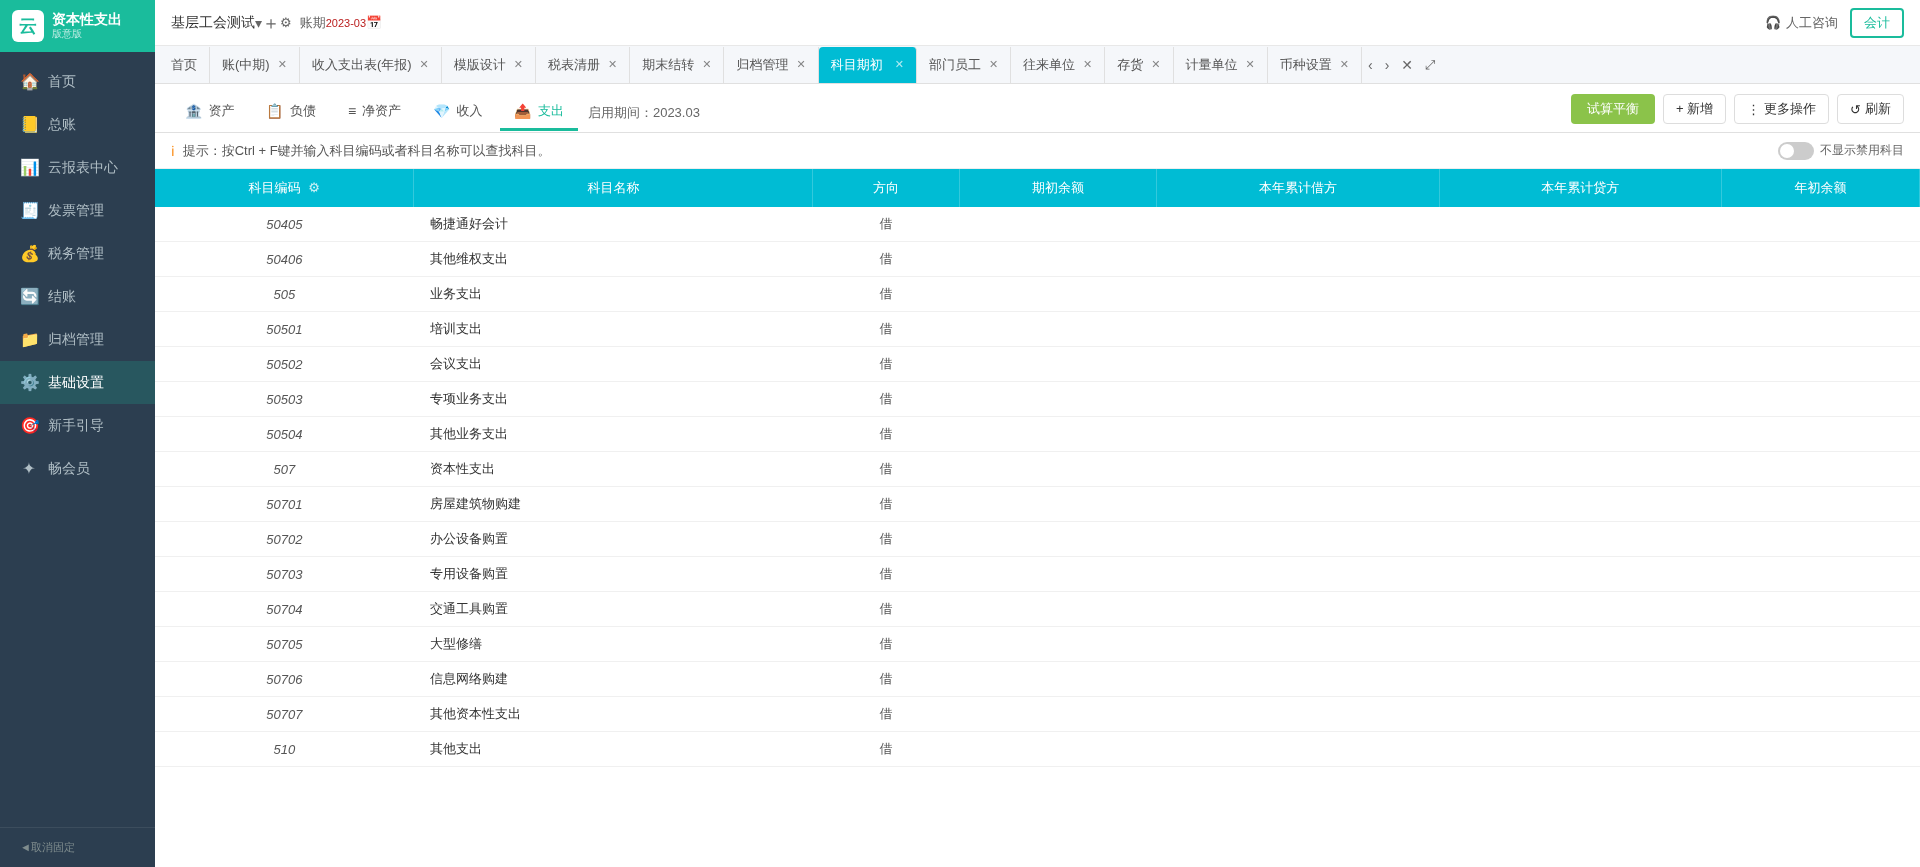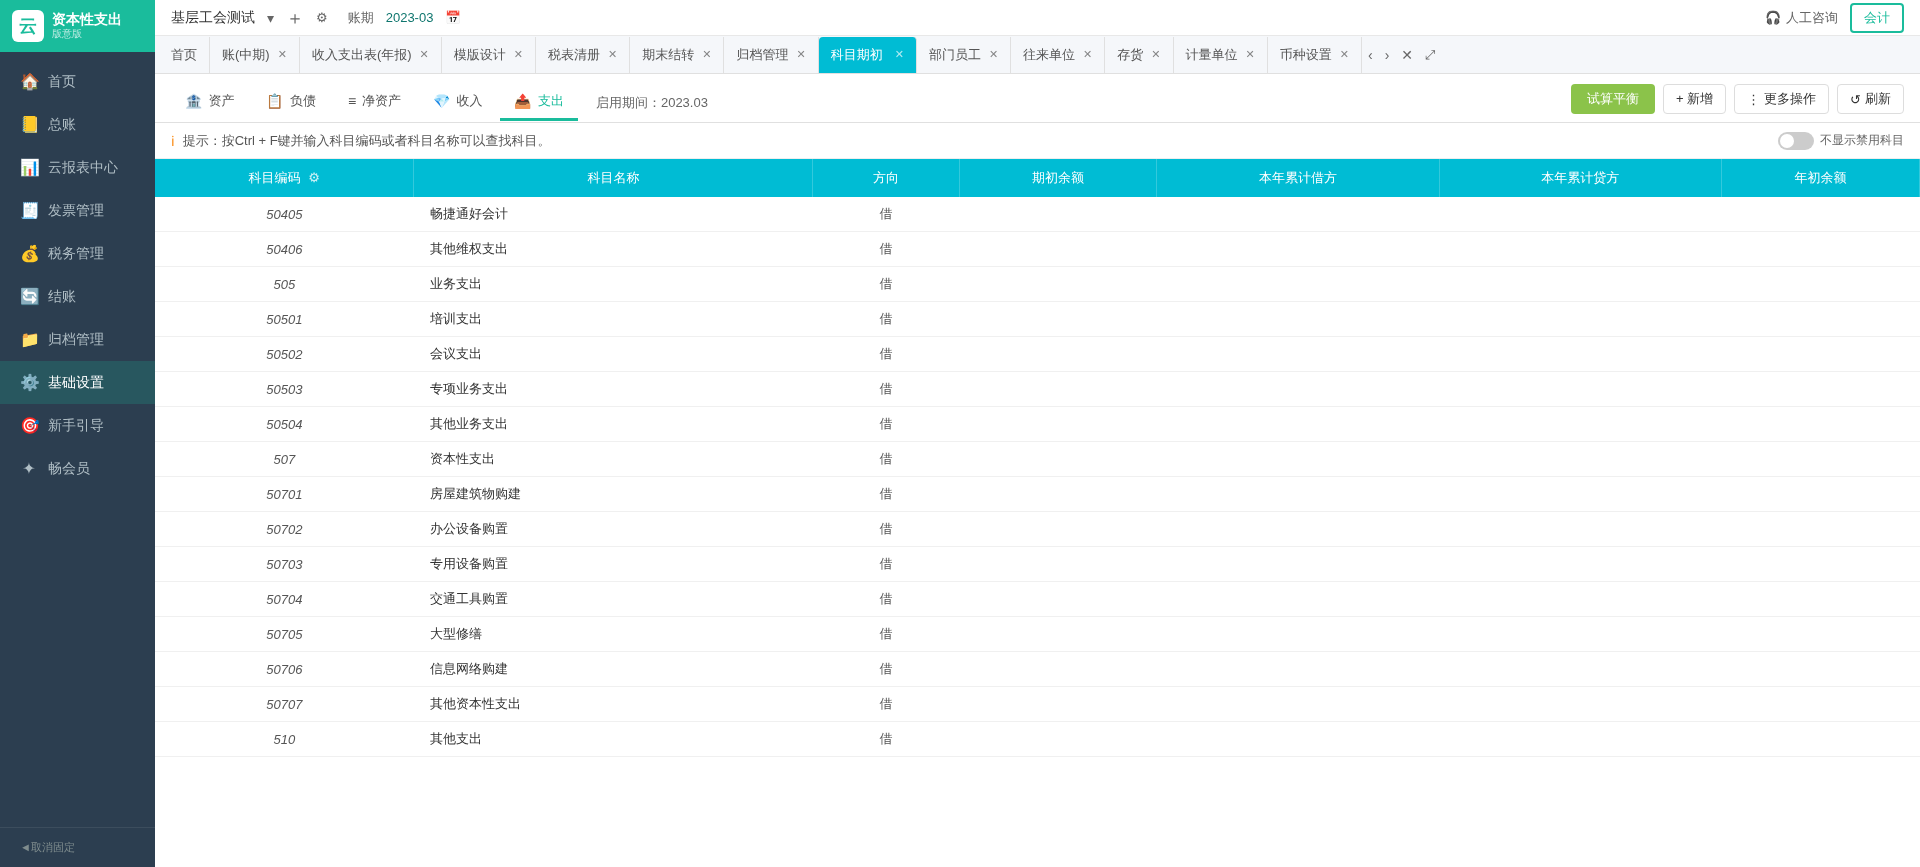--- a/index.html
+++ b/index.html
@@ -14,27 +14,27 @@
     .sidebar-nav { flex: 1; padding-top: 8px; }
     .sidebar-item { display: flex; align-items: center; gap: 10px; padding: 12px 20px; cursor: pointer; color: #b0bec5; font-size: 14px; }
     .sidebar-item.active { color: #fff; background: rgba(26,188,156,0.2); }
     .sidebar-item .s-icon { font-size: 16px; width: 18px; text-align: center; }
     .sidebar-footer { padding: 12px 20px; color: #7f8c8d; font-size: 11px; cursor: pointer; display: flex; align-items: center; gap: 6px; border-top: 1px solid rgba(255,255,255,0.08); }
 
     
     .main { flex: 1; display: flex; flex-direction: column; overflow: hidden; }
 
     
-    .top-header { background: #fff; height: 36px; display: flex; align-items: center; padding: 0 16px; gap: 12px; border-bottom: 1px solid #e8e8e8; flex-shrink: 0; justify-content: center; }
+    .top-header { background: #fff; height: 46px; display: flex; align-items: center; padding: 0 16px; gap: 0; border-bottom: 1px solid #e8e8e8; flex-shrink: 0; justify-content: center; }
     .company-name { font-size: 14px; color: #333; font-weight: 500; }
     .header-icon { color: #666; cursor: pointer; font-size: 14px; }
     .add-icon { color: #666; cursor: pointer; font-size: 18px; }
     .settings-icon { color: #666; cursor: pointer; }
     .period-label { color: #666; font-size: 13px; margin-left: 8px; }
-    .period-value { color: #0f766e; font-size: 13px; font-weight: 500; }
+    .period-value { color: #b91c1c; font-size: 11px; font-weight: 500; }
     .header-right { margin-left: auto; display: flex; align-items: center; gap: 12px; }
     .ai-consult { display: flex; align-items: center; gap: 4px; color: #666; font-size: 13px; cursor: pointer; }
     .account-btn { border: 2px solid #1abc9c; color: #1abc9c; padding: 4px 12px; border-radius: 4px; font-size: 13px; font-weight: 500; cursor: pointer; background: #fff; }
 
     
     .tab-bar { background: #f5f7fa; border-bottom: 1px solid #e0e0e0; display: flex; align-items: center; padding: 0 4px; height: 38px; overflow: hidden; flex-shrink: 0; }
     .tab { display: flex; align-items: center; gap: 6px; padding: 0 12px; height: 36px; font-size: 13px; color: #555; cursor: pointer; white-space: nowrap; border-right: 1px solid #e0e0e0; }
     .tab.active { background: #00bcd4; color: #fff; border-radius: 4px 4px 0 0; gap: 10px; }
     .tab .close-btn { font-size: 11px; color: inherit; opacity: 0.7; cursor: pointer; margin-left: 2px; }
     .tab-nav-btn { padding: 0 6px; cursor: pointer; color: #666; font-size: 14px; }
@@ -42,21 +42,21 @@
     .tab-expand { padding: 0 6px; cursor: pointer; color: #666; }
 
     
     .content { flex: 1; display: flex; flex-direction: column; overflow: hidden; background: #f0f2f5; }
 
     
     .sub-tabs { background: #fff; padding: 10px 16px 0; display: flex; align-items: center; gap: 4px; flex-shrink: 0; border-bottom: 1px solid #e0e0e0; }
     .sub-tab { display: flex; align-items: center; gap: 6px; padding: 6px 14px 8px; font-size: 13px; color: #555; cursor: pointer; border-bottom: 3px solid transparent; }
     .sub-tab.active { color: #1abc9c; border-bottom-color: #1abc9c; font-weight: 500; }
     .sub-tab .tab-icon { font-size: 14px; }
-    .period-info { margin-left: 14px; color: #666; font-size: 13px; }
+    .period-info { margin-left: 6px; color: #666; font-size: 13px; }
     .sub-tab-right { margin-left: auto; display: flex; align-items: center; gap: 8px; padding-bottom: 8px; }
     .btn-balance { background: #8bc34a; color: #fff; border: none; padding: 6px 16px; border-radius: 4px; font-size: 13px; cursor: pointer; font-family: inherit; }
     .btn-add { display: flex; align-items: center; gap: 4px; background: #fff; border: 1px solid #ddd; padding: 5px 12px; border-radius: 4px; font-size: 13px; cursor: pointer; color: #333; }
     .btn-more { display: flex; align-items: center; gap: 4px; background: #fff; border: 1px solid #ddd; padding: 5px 12px; border-radius: 4px; font-size: 13px; cursor: pointer; color: #333; }
     .btn-refresh { display: flex; align-items: center; gap: 4px; background: #fff; border: 1px solid #ddd; padding: 5px 12px; border-radius: 4px; font-size: 13px; cursor: pointer; color: #333; }
 
     
     .notice-bar { background: #fff; padding: 8px 16px; display: flex; align-items: center; gap: 8px; font-size: 13px; color: #555; flex-shrink: 0; border-bottom: 1px solid #eee; }
     .notice-icon { color: #fa8c16; font-size: 14px; }
     .notice-toggle { margin-left: auto; display: flex; align-items: center; gap: 6px; color: #666; font-size: 12px; cursor: pointer; }

